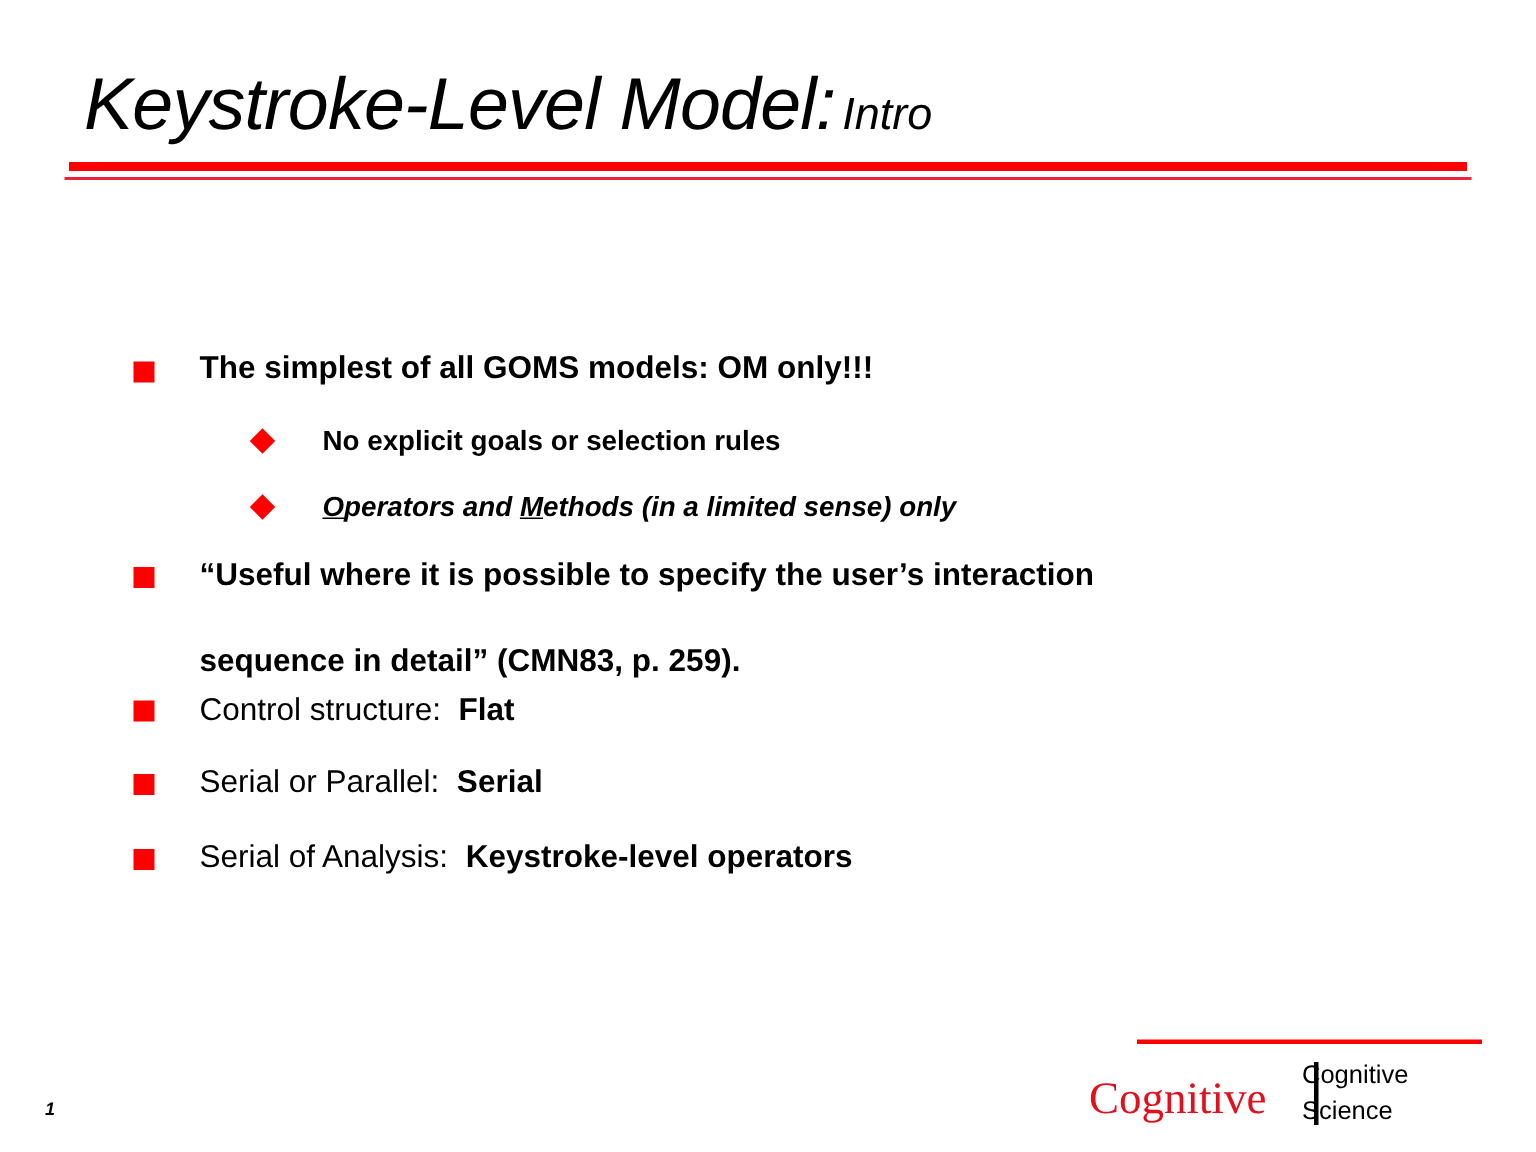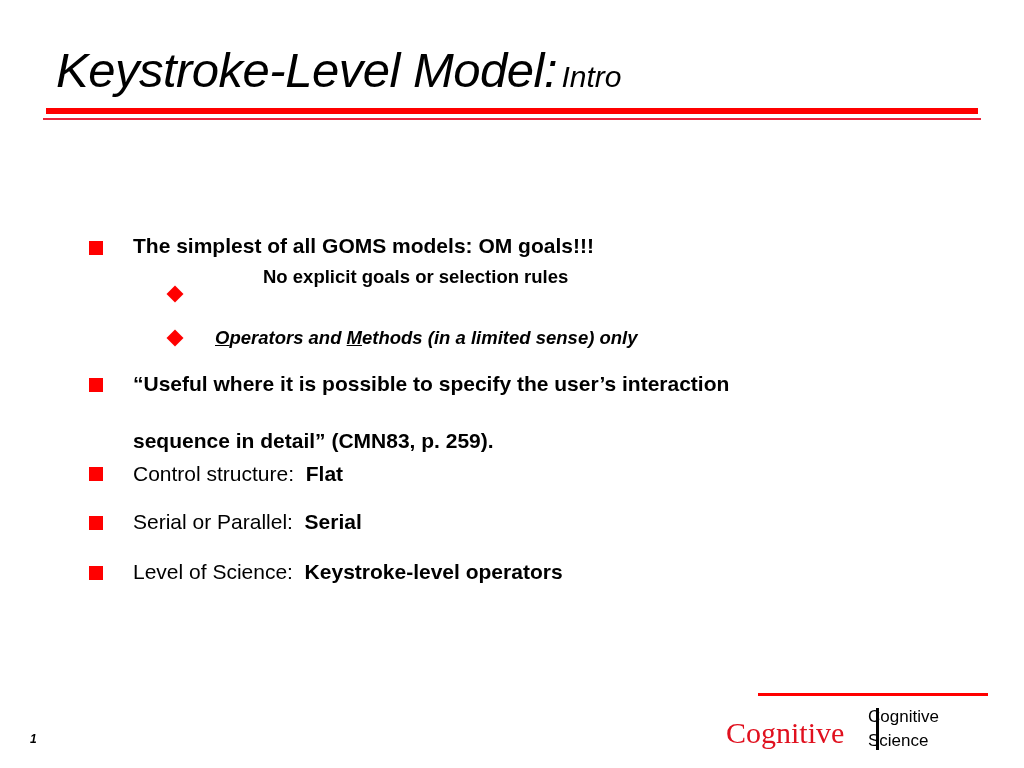--- a/index.html
+++ b/index.html
@@ -27,40 +27,40 @@
 
 <div>
   <div class="title">
     <span class="main">Keystroke-Level Model:</span>
     <span class="sub">Intro</span>
   </div>
   <div class="rule-thick"></div>
   <div class="rule-thin"></div>
 
   <div class="sq" style="left:89px; top:241px;"></div>
-  <div class="item lvl1 b" style="top:234px;">The simplest of all GOMS models: OM goals!!!</div>
+  <div class="item lvl1 b" style="top:234px;">The simplest of all GOMS models: OM only!!!</div>
 
   <div class="dm" style="left:169px; top:288px;"></div>
-  <div class="item lvl2" style="top:266px;margin-left:48px;">No explicit goals or selection rules</div>
+  <div class="item lvl2" style="top:283px;">No explicit goals or selection rules</div>
 
   <div class="dm" style="left:169px; top:332px;"></div>
   <div class="item lvl2" style="top:327px;font-style:italic;"><span class="u">O</span><span>perators and </span><span class="u">M</span><span>ethods (in a limited sense) only</span></div>
 
   <div class="sq" style="left:89px; top:378px;"></div>
   <div class="item lvl1 b" style="top:372px;">“Useful where it is possible to specify the user’s interaction</div>
   <div class="item lvl1 b" style="top:413px;margin-top:16px;">sequence in detail” (CMN83, p. 259).</div>
 
   <div class="sq" style="left:89px; top:467px;"></div>
   <div class="item lvl1" style="top:462px;"><span>Control structure:</span>&nbsp;&nbsp;<span class="b">Flat</span></div>
 
   <div class="sq" style="left:89px; top:516px;"></div>
   <div class="item lvl1" style="top:510px;"><span>Serial or Parallel:</span>&nbsp;&nbsp;<span class="b">Serial</span></div>
 
   <div class="sq" style="left:89px; top:566px;"></div>
-  <div class="item lvl1" style="top:560px;"><span>Level of Science:</span>&nbsp;&nbsp;<span class="b">Keystroke-level operators</span></div>
+  <div class="item lvl1" style="top:560px;"><span>Serial of Analysis:</span>&nbsp;&nbsp;<span class="b">Keystroke-level operators</span></div>
 
   <div class="footer-line"></div>
   <div class="rpi">Cognitive</div>
   <div class="vbar"></div>
   <div class="cog" style="top:707px;">Cognitive</div>
   <div class="cog" style="top:731px;">Science</div>
   <div class="pagenum">1</div>
 </div>
 
 </body></html>

